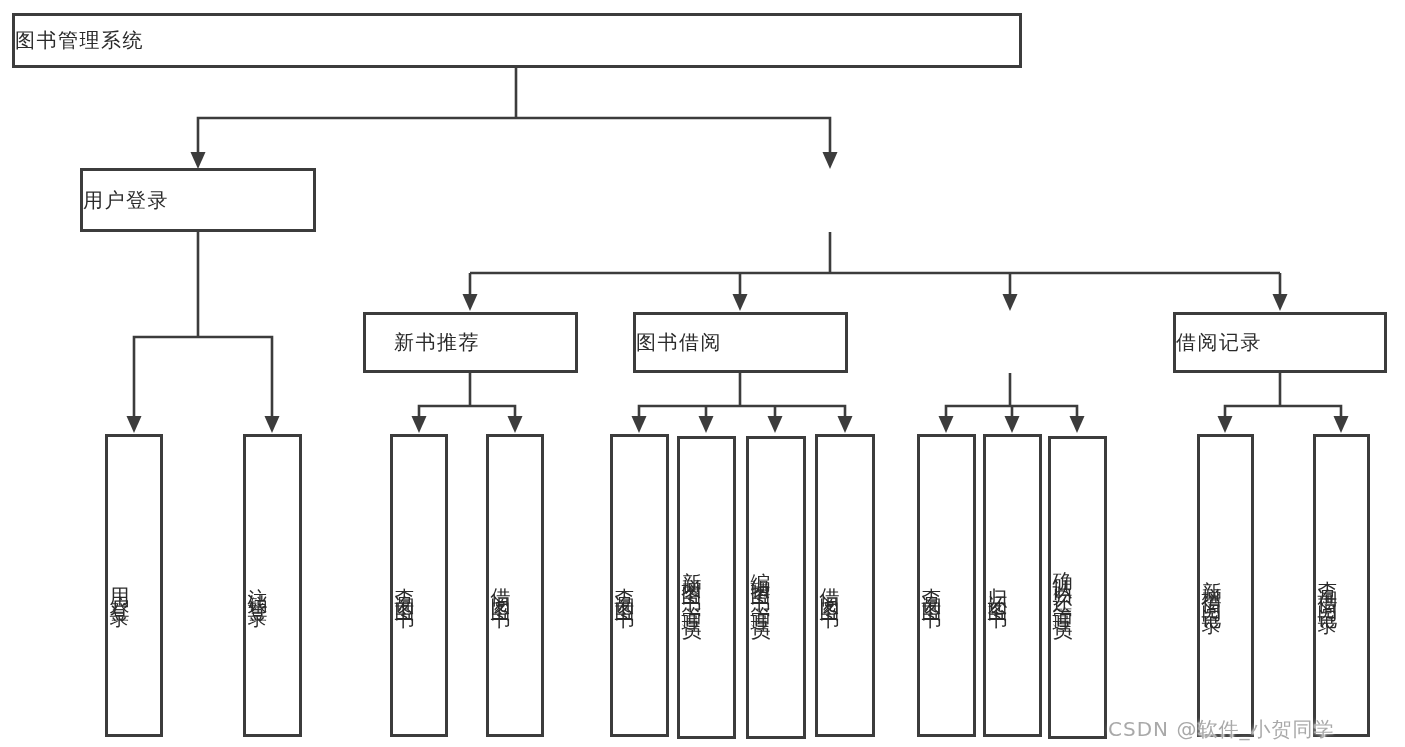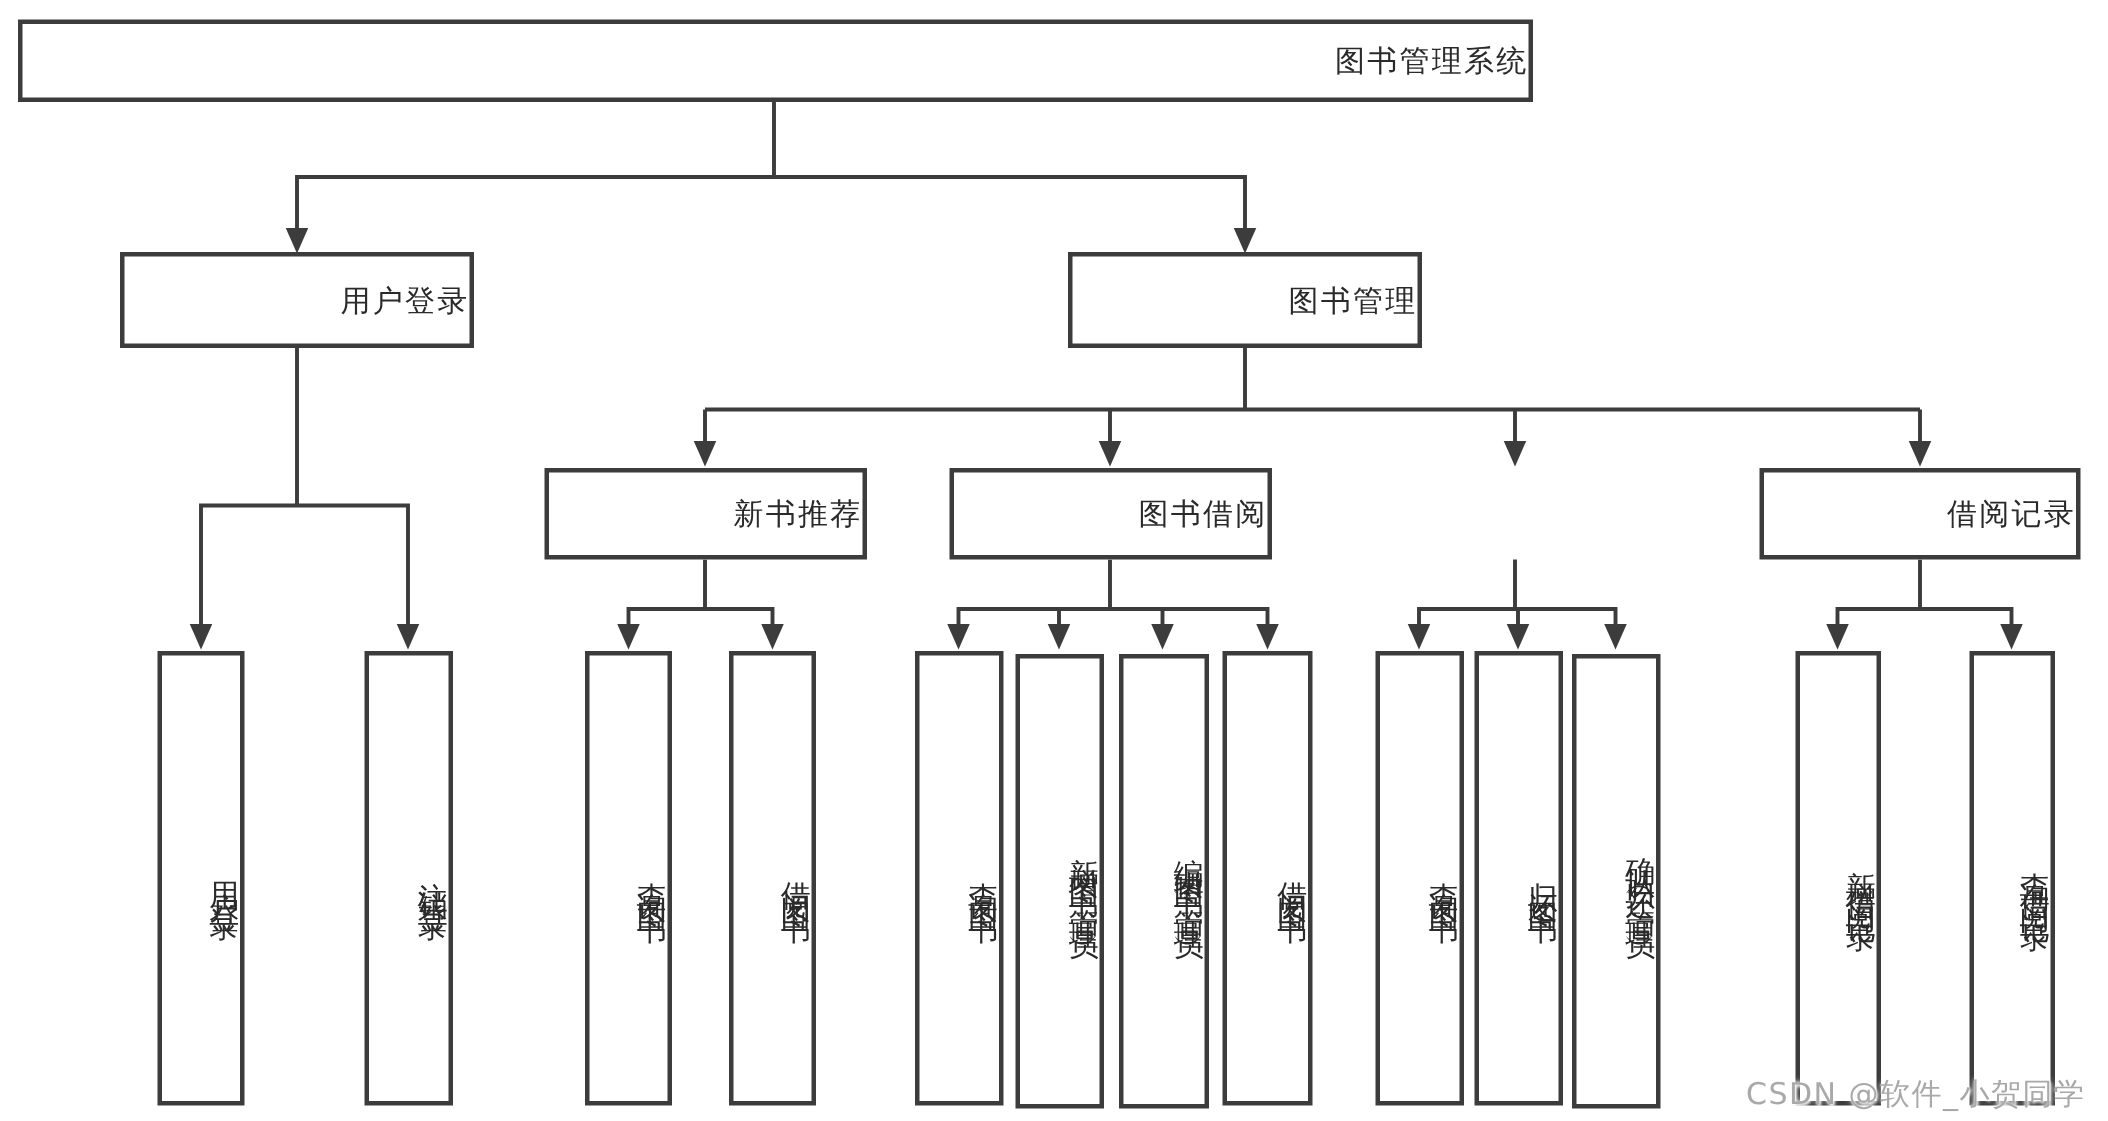--- a/index.html
+++ b/index.html
@@ -17,36 +17,37 @@
     width: 1405px; height: 747px;
     pointer-events: none;
   }
   .box {
     position: absolute;
     box-sizing: border-box;
     border: 3px solid #3c3c3c;
     background: #ffffff;
     display: flex;
     align-items: center;
-    justify-content: flex-end;
+    justify-content: flex-start;
     color: #2a2a2a;
+    font-family: Liberation Mono, monospace;
   }
   .hbox { font-size: 20px; letter-spacing: 1.5px; }
   .vbox .vtext {
     writing-mode: vertical-rl;
     text-orientation: mixed;
     font-size: 20px;
     line-height: 1;
     letter-spacing: 7px;
     white-space: nowrap;
     color: #2a2a2a;
   }
   .watermark {
     position: absolute;
-    left: 1164px;
+    left: 1108px;
     top: 716px;
     font-size: 20px;
     letter-spacing: 1px;
     color: #a9a9a9;
     text-shadow: 0 0 4px #ffffff, 0 0 2px #ffffff, 1px 1px 2px #ffffff;
     z-index: 5;
     white-space: nowrap;
   }
 </style>
 </head>
@@ -86,23 +87,20 @@
       <polygon points="1341,433 1333.5,416 1348.5,416"></polygon>
     </g>
   </svg>
 
   <div class="box hbox" style="left:12px; top:13px; width:1010px; height:55px;">
     <span>图书管理系统</span>
   </div>
 
   <div class="box hbox" style="left:80px; top:168px; width:236px; height:64px;">
     <span>用户登录</span>
-  </div>
-  <div class="box hbox" style="left:712px; top:168px; width:236px; height:64px;">
-    <span>图书管理</span>
   </div>
 
   <div class="box hbox" style="left:363px; top:312px; width:215px; height:61px;padding-left:28px;">
     <span>新书推荐</span>
   </div>
   <div class="box hbox" style="left:633px; top:312px; width:215px; height:61px;">
     <span>图书借阅</span>
   </div>
   <div class="box hbox" style="left:1173px; top:312px; width:214px; height:61px;">
     <span>借阅记录</span>

